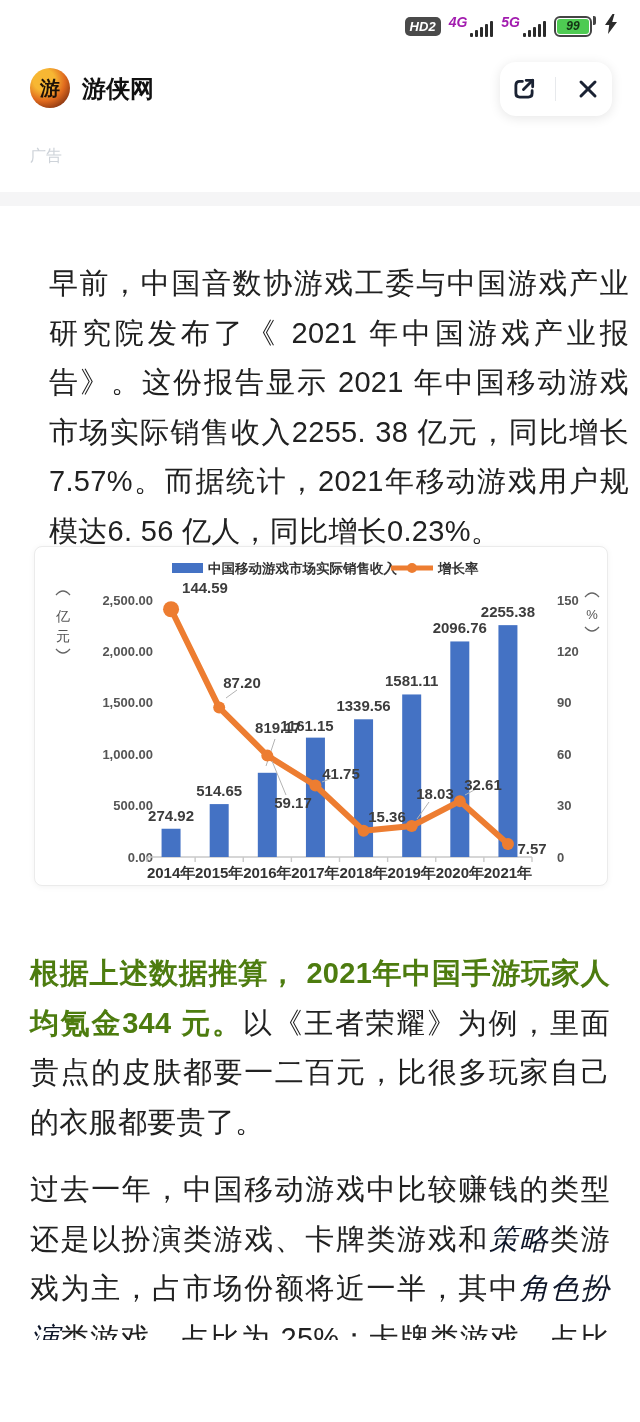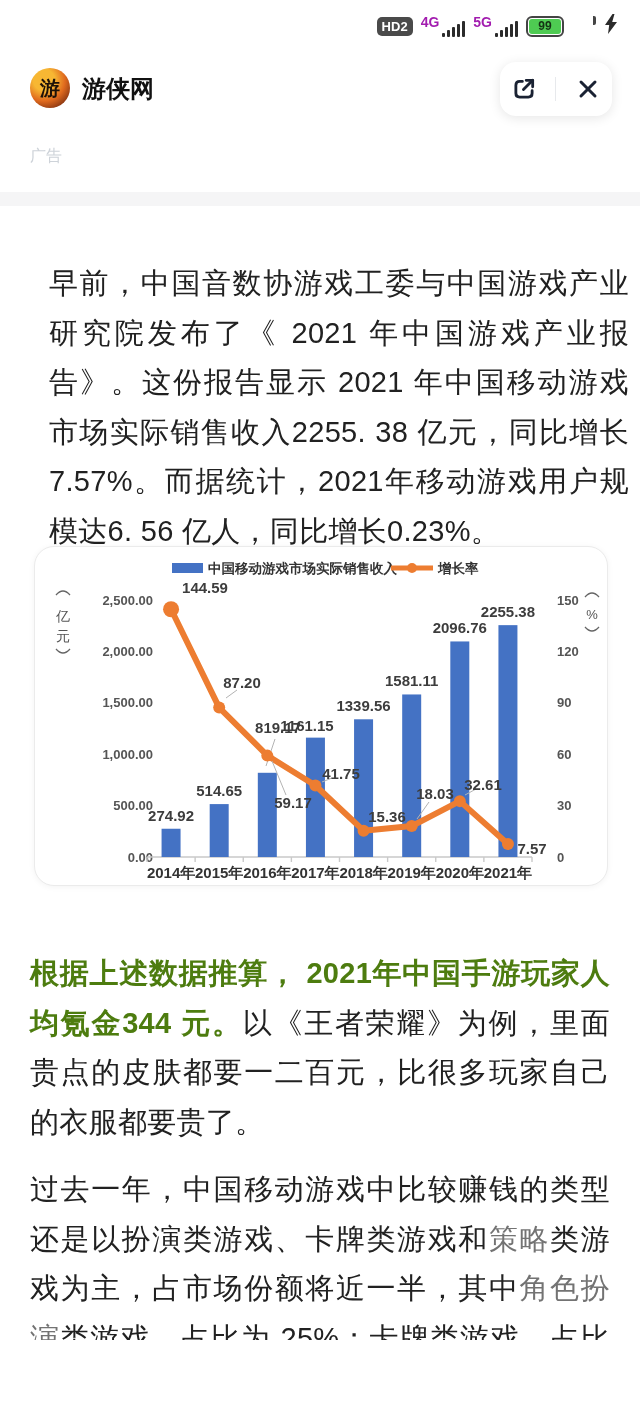--- a/index.html
+++ b/index.html
@@ -4,27 +4,27 @@
 <style>
   html,body{margin:0;padding:0;}
   body{
     width:640px;height:1422px;position:relative;overflow:hidden;background:#ffffff;
     font-family:"Liberation Sans","DejaVu Sans",sans-serif;color:#222;
   }
   
   .statusbar{position:absolute;top:12px;left:0;right:0;height:40px;}
   .sb-left{position:absolute;left:30px;top:0;display:flex;align-items:center;gap:7px;}
   .sb-time{font-size:25px;font-weight:600;color:#2b2b2b;letter-spacing:.5px;}
-  .sb-right{position:absolute;right:22px;top:2px;display:flex;align-items:center;gap:8px;}
+  .sb-right{position:absolute;right:22px;top:2px;display:flex;align-items:center;gap:8px;font-style:italic;}
   .hd-badge{background:#4a4a4a;color:#fff;font-size:13px;font-weight:700;border-radius:5px;padding:3px 5px;line-height:1;}
   .net{display:flex;align-items:flex-end;gap:3px;}
   .net-label{font-size:14px;font-weight:700;color:#a21caf;line-height:1;margin-bottom:8px;}
   .bars{display:flex;align-items:flex-end;gap:2px;height:18px;}
   .bars i{display:block;width:3px;background:#2b2b2b;border-radius:1px;}
-  .battery{display:flex;align-items:flex-start;gap:28px;}
+  .battery{display:flex;align-items:flex-start;}
   .batt-body{width:38px;height:21px;border:2px solid #444;border-radius:6px;padding:1px;box-sizing:border-box;}
   .batt-fill{background:#4ecb52;height:100%;width:100%;border-radius:3px;display:flex;align-items:center;justify-content:center;
     font-size:12px;font-weight:700;color:#143314;}
   .batt-nub{width:3px;height:9px;background:#444;border-radius:0 2px 2px 0;margin-left:1px;}
   
   .adheader{position:absolute;top:62px;left:0;right:0;height:60px;}
   .logo{position:absolute;left:30px;top:6px;width:40px;height:40px;border-radius:50%;
     background:radial-gradient(circle at 35% 30%, #f7b733 0 28%, #e06a1e 55%, #7a2d10 85%, #2e1507 100%);
     display:flex;align-items:center;justify-content:center;color:#1d1208;font-weight:700;font-size:20px;}
   .sitename{position:absolute;left:82px;top:11px;font-size:24px;font-weight:700;color:#111;text-align:center;}
@@ -33,27 +33,27 @@
   .actions .divider{width:1px;height:24px;background:#e7e9ec;}
   .icon-btn{width:34px;height:34px;display:flex;align-items:center;justify-content:center;cursor:pointer;}
   .urlrow{position:absolute;top:146px;left:30px;display:flex;align-items:baseline;gap:14px;}
   .url{font-size:22px;color:#c0c5cc;}
   .adlabel{font-size:16px;color:#ced3d9;}
   .band{position:absolute;top:192px;left:0;right:0;height:14px;background:#f5f5f6;}
   
   .para{position:absolute;left:30px;width:580px;font-size:29px;line-height:49.5px;color:#212121;
     text-align:justify;text-justify:inter-ideograph;letter-spacing:.3px;}
   .seg-bold{font-weight:700;color:#4d7c0f;}
-  .seg-link{color:#737373;cursor:pointer;}
+  .seg-link{color:#0f172a;cursor:pointer;font-style:italic;}
   #para-0{top:230px;margin-left:19px;}
   #para-1{top:920px;}
   #para-2{top:1136px;}
   
   .chartcard{position:absolute;left:34px;top:546px;width:572px;height:338px;background:#fff;
-    border:1px solid #ebebeb;border-radius:20px;box-shadow:0 1px 6px rgba(0,0,0,.05);overflow:hidden;}
+    border:1px solid #ebebeb;border-radius:8px;box-shadow:0 1px 6px rgba(0,0,0,.05);overflow:hidden;}
   
   .navbar{position:absolute;left:0;top:1340px;width:640px;height:82px;background:#fff;}
 </style>
 </head>
 <body>
 
 <div class="statusbar">
   <div class="sb-right">
     <span class="hd-badge">HD2</span>
     <span class="net">

